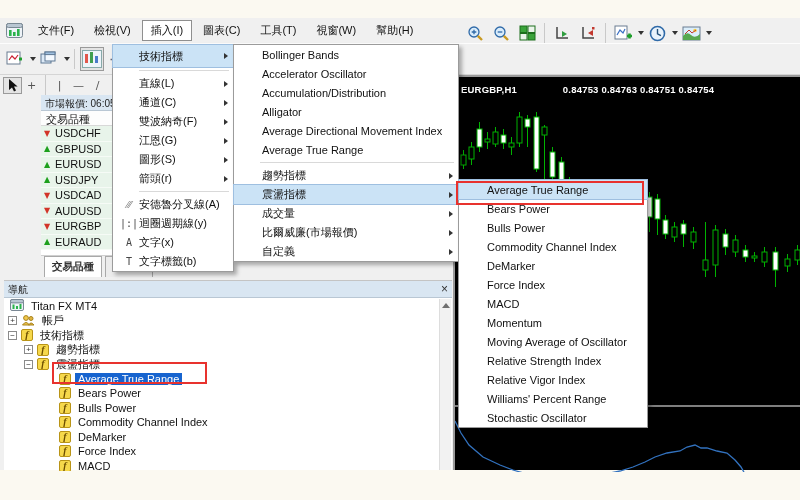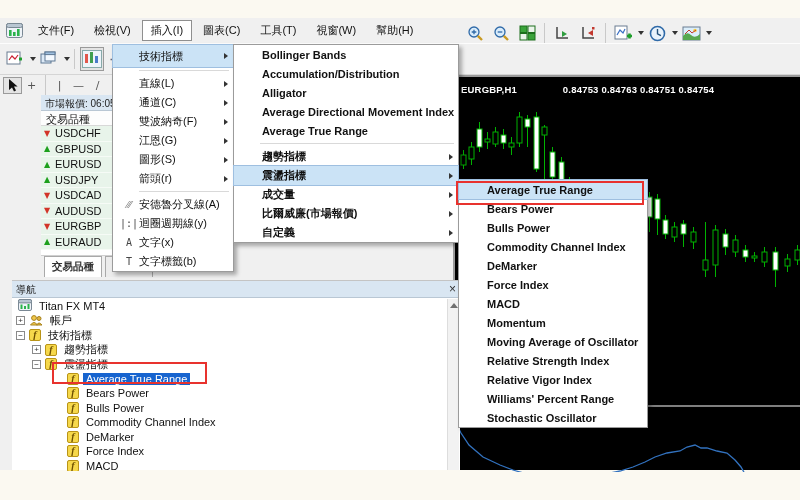--- a/index.html
+++ b/index.html
@@ -34,21 +34,21 @@
   #mw-header { height:16px; background:#d9e6f2; border-bottom:1px solid #b9c7d4; font-size:10px; padding:2px 0 0 4px; color:#222; }
   #mw-colhead { height:15px; border-bottom:1px solid #d8d8d8; padding:1px 0 0 5px; background:#fdfdfd; }
   .mw-row { height:15.5px; display:flex; align-items:center; padding-left:3px; background:#e8f4ea; border-bottom:1px solid #f6fbf6; }
   .mw-arrow { width:11px; font-size:8px; font-family:"DejaVu Sans",sans-serif; }
   .mw-up { color:#1ca01c; } .mw-down { color:#d23428; }
   #mw-tabs { position:absolute; left:0; bottom:0; width:113px; height:22px; background:#f0f0f0; border-top:1px solid #d0d0d0; display:flex; align-items:flex-end; }
   .mw-tab { padding:3px 7px; font-size:10.5px; border:1px solid #a9a9a9; border-bottom:none; background:#ececec; margin-left:3px; color:#333; }
   .mw-tab.active { background:#fff; font-weight:bold; }
 
   
-  #navigator { left:12px; top:262px; width:448px; height:190px; background:#fff; border-top:1px solid #c4c4c4; }
+  #navigator { left:4px; top:262px; width:448px; height:190px; background:#fff; border-top:1px solid #c4c4c4; }
   #nav-header { height:17px; background:#d9e6f2; border-bottom:1px solid #b9c7d4; font-size:10px; padding:2px 4px 0 4px; color:#222; position:relative; }
   #nav-close { position:absolute; right:4px; top:0; font-size:12px; color:#333; line-height:16px; }
   #nav-tree { position:absolute; left:0; top:18px; width:436px; height:172px; overflow:hidden; }
   .tree-row { height:14.5px; display:flex; align-items:center; position:relative; white-space:nowrap; }
   .tree-label { padding:0 3px; }
   .tree-label.selected { background:#1764cf; color:#fff; }
   .expander { width:9px; height:9px; border:1px solid #8a8a8a; background:#fff; font-size:8px; line-height:7px; text-align:center; margin-right:4px; color:#333; flex:none; }
   .tree-icon { margin-right:4px; flex:none; }
   #nav-scroll { position:absolute; right:1px; top:18px; width:12px; height:171px; background:#f2f2f2; border-left:1px solid #ddd; }
   #nav-scroll .up-arrow { width:0; height:0; border-left:4px solid transparent; border-right:4px solid transparent; border-bottom:5px solid #707070; margin:4px auto 0; }
@@ -67,21 +67,21 @@
   #submenu2 { left:458px; top:161px; width:190px; }
   .pm-row { height:19px; display:flex; align-items:center; position:relative; padding-left:6px; cursor:default; }
   .pm-row .gutter { width:20px; flex:none; color:#444; font-size:10px; display:flex; align-items:center; justify-content:center; font-family:"DejaVu Sans Mono",monospace; }
   .pm-row .lbl { flex:1; }
   .pm-row.hl { background:#cbe3f6; outline:1px solid #9ebfe0; }
   .pm-sep { height:1px; background:#d9d9d9; margin:3px 4px 3px 26px; }
   .sub-arrow { width:0; height:0; border-top:3.5px solid transparent; border-bottom:3.5px solid transparent; border-left:4.5px solid #333; margin-right:5px; }
   #insert-menu .pm-row { height:19px; }
   #insert-menu .pm-row.first { height:22px; }
   #submenu1 .pm-row, #submenu2 .pm-row { padding-left:10px; }
-  #submenu1 .pm-row .lbl, #submenu2 .pm-row .lbl { padding-left:18px;font-weight:bold; }
+  #submenu1 .pm-row .lbl, #submenu2 .pm-row .lbl { padding-left:18px; }
 
   
   .redbox { border:2px solid #e8322e; z-index:30; pointer-events:none; }
   #redbox-menu { left:456px; top:163px; width:188px; height:24px; }
   #redbox-tree { left:52px; top:344px; width:155px; height:22px; }
 
   .gold-f { width:12px; height:12px; background:#f6d84b; border:1px solid #b99417; border-radius:2px; color:#6b4d00; font-family:"Liberation Serif",serif; font-style:italic; font-weight:bold; font-size:10px; line-height:10px; text-align:center; }
 </style>
 </head>
 <body>
@@ -470,20 +470,23 @@
       <div class="pm-row">
         <span class="gutter">T</span>
         <span class="lbl">文字標籤(b)</span>
       </div>
     </div>
   <div id="submenu1" class="abs popup">
       <div class="pm-row">
         <span class="lbl">Bollinger Bands</span>
       </div>
       <div class="pm-row">
+        <span class="lbl">Accelerator Oscillator</span>
+      </div>
+      <div class="pm-row">
         <span class="lbl">Accumulation/Distribution</span>
       </div>
       <div class="pm-row">
         <span class="lbl">Alligator</span>
       </div>
       <div class="pm-row">
         <span class="lbl">Average Directional Movement Index</span>
       </div>
       <div class="pm-row">
         <span class="lbl">Average True Range</span>

